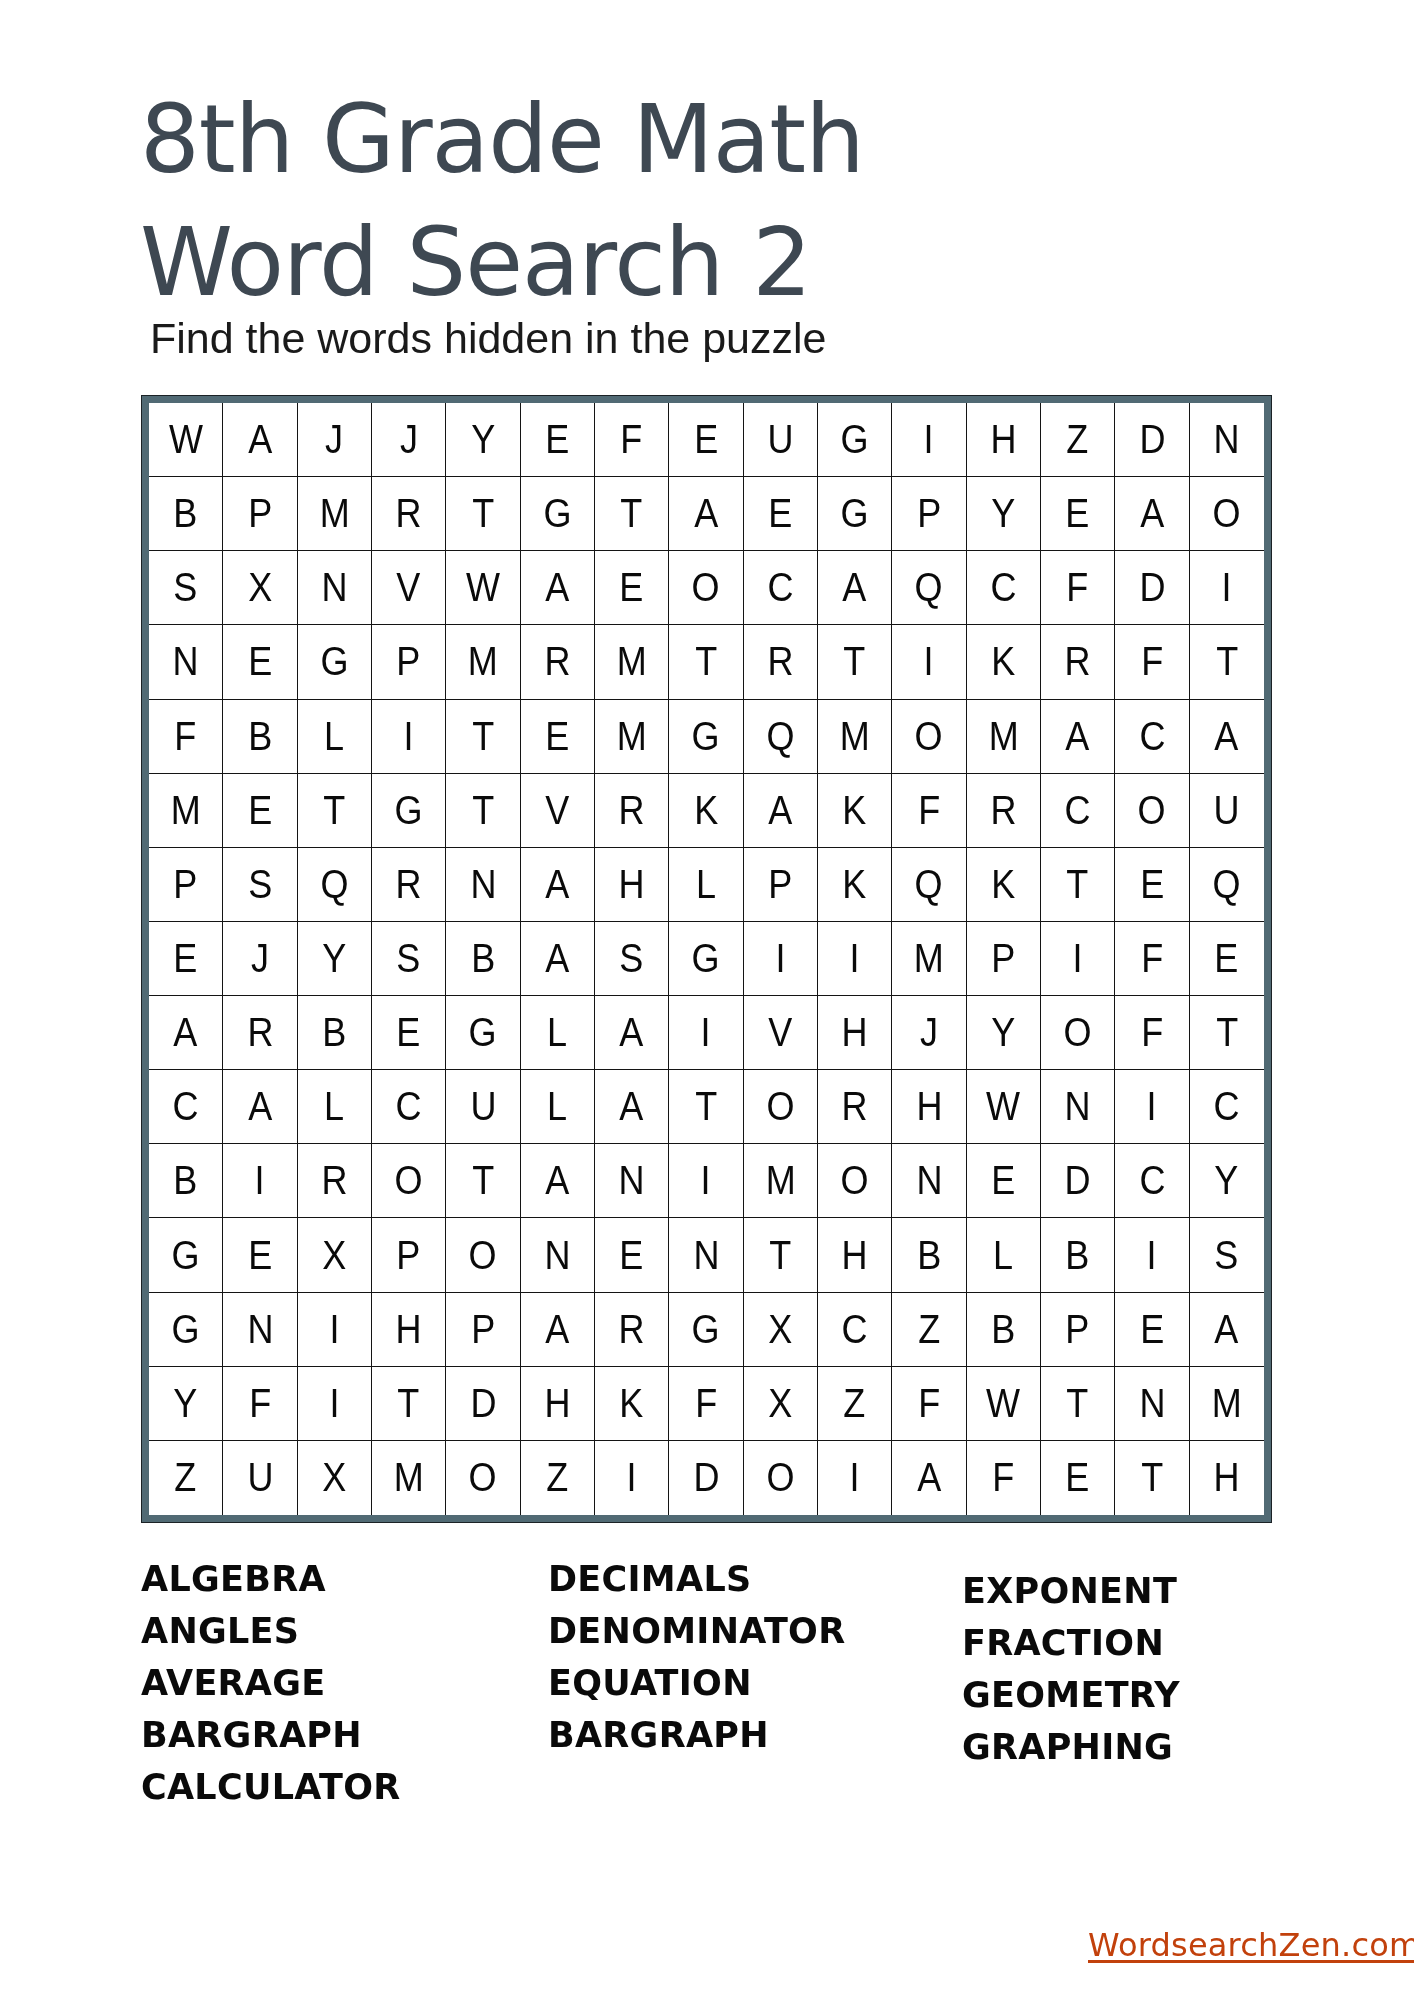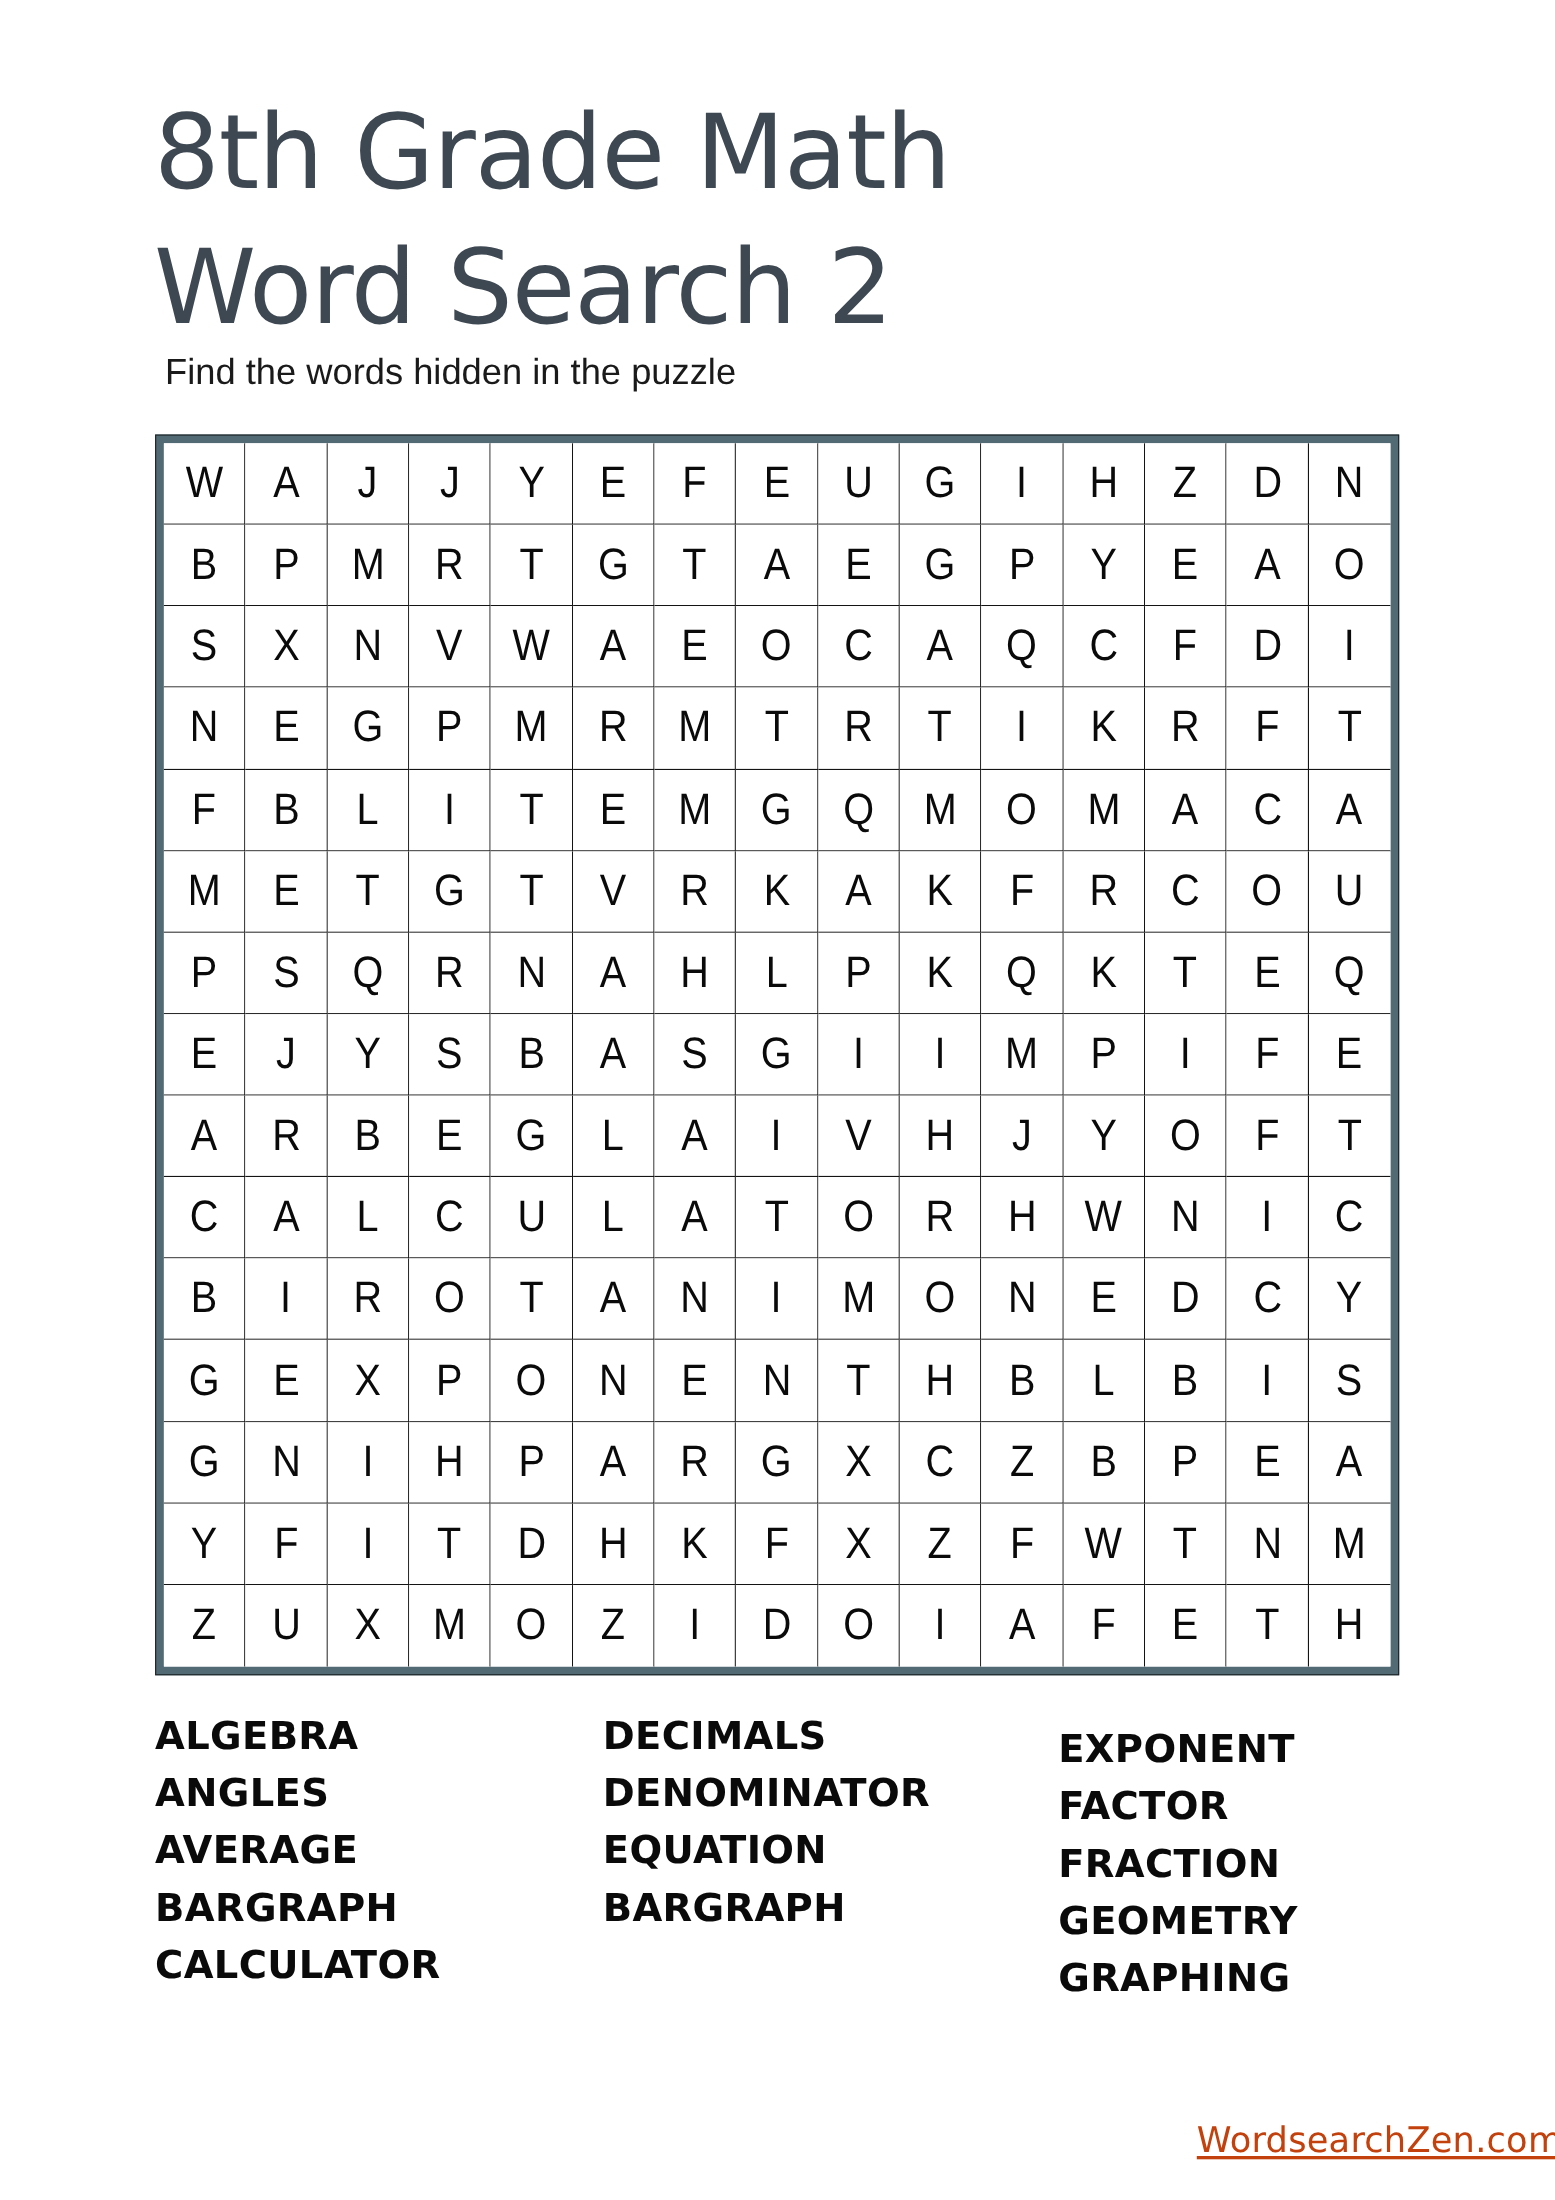--- a/index.html
+++ b/index.html
@@ -24,21 +24,21 @@
       color: #3e4852;
       letter-spacing: -1px;
       white-space: nowrap;
     }
     .title .line { display: block; }
     .subtitle {
       position: absolute;
       left: 150px;
       top: 318px;
       font-family: "Liberation Sans", sans-serif;
-      font-size: 33px;
+      font-size: 43px;
       line-height: 40px;
       color: #1a1a1a;
       white-space: nowrap;
     }
     .grid-wrap {
       position: absolute;
       left: 141px;
       top: 395px;
       width: 1131px;
       height: 1128px;
@@ -809,21 +809,20 @@
         <div class="word">CALCULATOR</div>
       </div>
     <div class="word-col col-2" id="word-col-1">
         <div class="word">DECIMALS</div>
         <div class="word">DENOMINATOR</div>
         <div class="word">EQUATION</div>
         <div class="word">BARGRAPH</div>
       </div>
     <div class="word-col col-3" id="word-col-2">
         <div class="word">EXPONENT</div>
-        <div class="word">FACTOR</div>
         <div class="word">FRACTION</div>
         <div class="word">GEOMETRY</div>
         <div class="word">GRAPHING</div>
       </div>
   </div>
 
   <a class="footer-link">WordsearchZen.com</a>
 
 </div>
 

